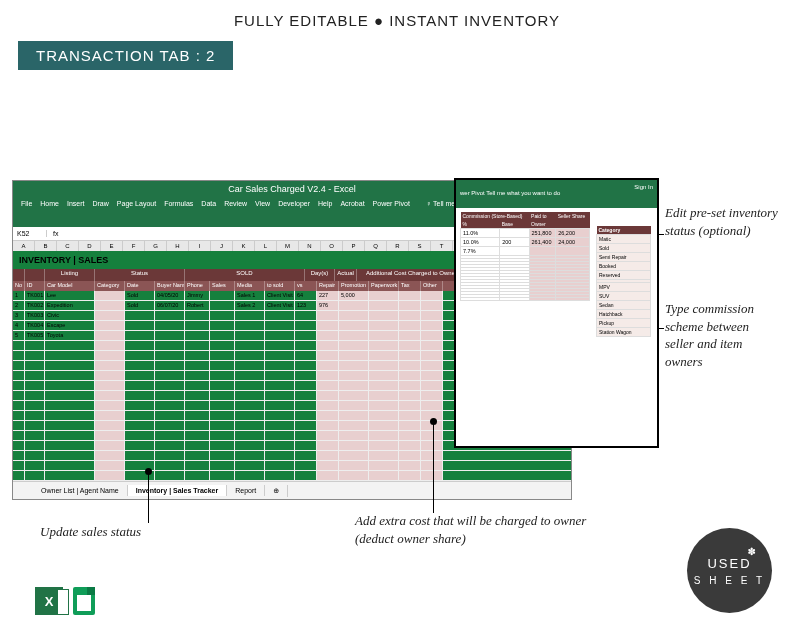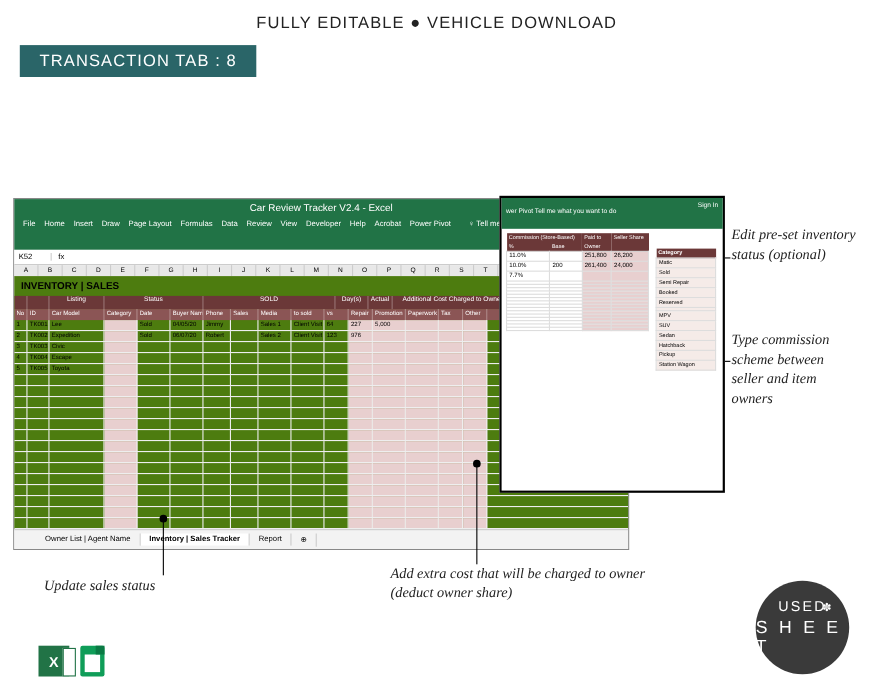--- a/index.html
+++ b/index.html
@@ -9,21 +9,21 @@
 .tab-label{display:inline-block;background:#2a6568;color:#fff;font-size:15px;letter-spacing:1px;padding:6px 18px;margin:0 0 8px 18px}
 .excel-shot{position:absolute;left:12px;top:180px;width:560px;height:320px;border:1px solid #888;background:#fff;font-size:6px}
 .ribbon{background:#217346;height:46px;color:#fff;position:relative}
 .ribbon-title{text-align:center;font-size:9px;padding-top:3px}
 .ribbon-tabs{display:flex;gap:8px;padding:6px 8px;font-size:7px}
 .ribbon-tabs span{cursor:pointer}
 .formula-bar{height:14px;background:#fff;border-bottom:1px solid #ccc;display:flex;align-items:center;padding:0 4px;font-size:7px}
 .formula-bar .cell-ref{width:30px;border-right:1px solid #ccc}
 .col-headers{display:flex;background:#e8e8e8;height:10px;font-size:6px}
 .col-headers span{flex:0 0 22px;text-align:center;border-right:1px solid #ccc;line-height:10px}
-.sheet-area{height:230px;background:#4d7c0f;position:relative;overflow:hidden}
+.sheet-area{height:230px;background:#15803d;position:relative;overflow:hidden}
 .sheet-title{font-weight:700;font-size:9px;padding:4px 6px}
 .header-row{display:flex;background:#6b3838;color:#fff;font-size:6px;height:12px}
 .header-row2{display:flex;background:#8b5555;color:#fff;font-size:5.5px;height:10px}
 .header-row span,.header-row2 span{border-right:1px solid rgba(255,255,255,0.3);padding:1px 2px;overflow:hidden;white-space:nowrap}
 .data-rows{}
 .data-row{display:flex;height:10px;font-size:5.5px;border-bottom:1px solid #eee}
 .data-row span{border-right:1px solid #eee;padding:1px 2px;overflow:hidden;white-space:nowrap}
 .pink-col{background:#e8cfcf}
 .sheet-tabs{position:absolute;bottom:0;left:0;right:0;height:18px;background:#f3f3f3;display:flex;align-items:center;font-size:7px;border-top:1px solid #ccc;padding-left:20px}
 .sheet-tabs span{padding:2px 8px;border-right:1px solid #ccc}
@@ -40,44 +40,44 @@
 .cat-table th{background:#6b3838;color:#fff;padding:1px 2px;text-align:left}
 .cat-table td{border:1px solid #ddd;padding:1px 2px;background:#f5ebe8}
 
 .callout{position:absolute;font-family:Georgia,serif;font-style:italic;font-size:13px;line-height:1.35;color:#222}
 .callout-line{position:absolute;background:#000}
 .dot{position:absolute;width:7px;height:7px;background:#000;border-radius:50%}
 
 .grow-badge{position:absolute;right:22px;bottom:22px;width:85px;height:85px;background:#3a3a3a;border-radius:50%;color:#fff;display:flex;flex-direction:column;align-items:center;justify-content:center;font-size:13px}
 .grow-badge .flower{font-size:10px;position:absolute;top:18px;right:16px}
 .grow-badge .l1{letter-spacing:2px;font-weight:300}
-.grow-badge .l2{letter-spacing:3px;font-size:16px;margin-top:4px}
+.grow-badge .l2{letter-spacing:3px;font-size:10px;margin-top:4px}
 
 .icons-row{position:absolute;left:35px;bottom:20px;display:flex;align-items:center;gap:10px}
 .excel-icon{width:28px;height:28px;background:#217346;position:relative;display:flex;align-items:center;justify-content:center;color:#fff;font-weight:700;font-size:13px}
 .excel-icon::after{content:"";position:absolute;right:-6px;top:2px;width:10px;height:24px;background:#fff;border:1px solid #217346}
 .sheets-icon{width:22px;height:28px;background:#0f9d58;border-radius:2px;position:relative}
 .sheets-icon::before{content:"";position:absolute;top:8px;left:4px;right:4px;bottom:4px;background:#fff}
 .sheets-icon::after{content:"";position:absolute;top:0;right:0;width:8px;height:8px;background:#0a7a44}
 .for-text{font-size:14px;letter-spacing:1px;font-weight:500}
 </style>
 </head>
 <body>
 
 
 
-<div class="top-tag">FULLY EDITABLE ● VEHICLE DOWNLOAD</div>
+<div class="top-tag">FULLY EDITABLE ● INSTANT INVENTORY</div>
 <div class="main-title">
 </div>
-<div class="tab-label">TRANSACTION TAB : 8</div>
+<div class="tab-label">TRANSACTION TAB : 2</div>
 
 
 <div class="excel-shot">
   <div class="ribbon">
-    <div class="ribbon-title">Car Review Tracker V2.4 - Excel</div>
+    <div class="ribbon-title">Car Sales Charged V2.4 - Excel</div>
     <div class="ribbon-tabs" id="rtabs">
         <span>File</span>
         <span>Home</span>
         <span>Insert</span>
         <span>Draw</span>
         <span>Page Layout</span>
         <span>Formulas</span>
         <span>Data</span>
         <span>Review</span>
         <span>View</span>

